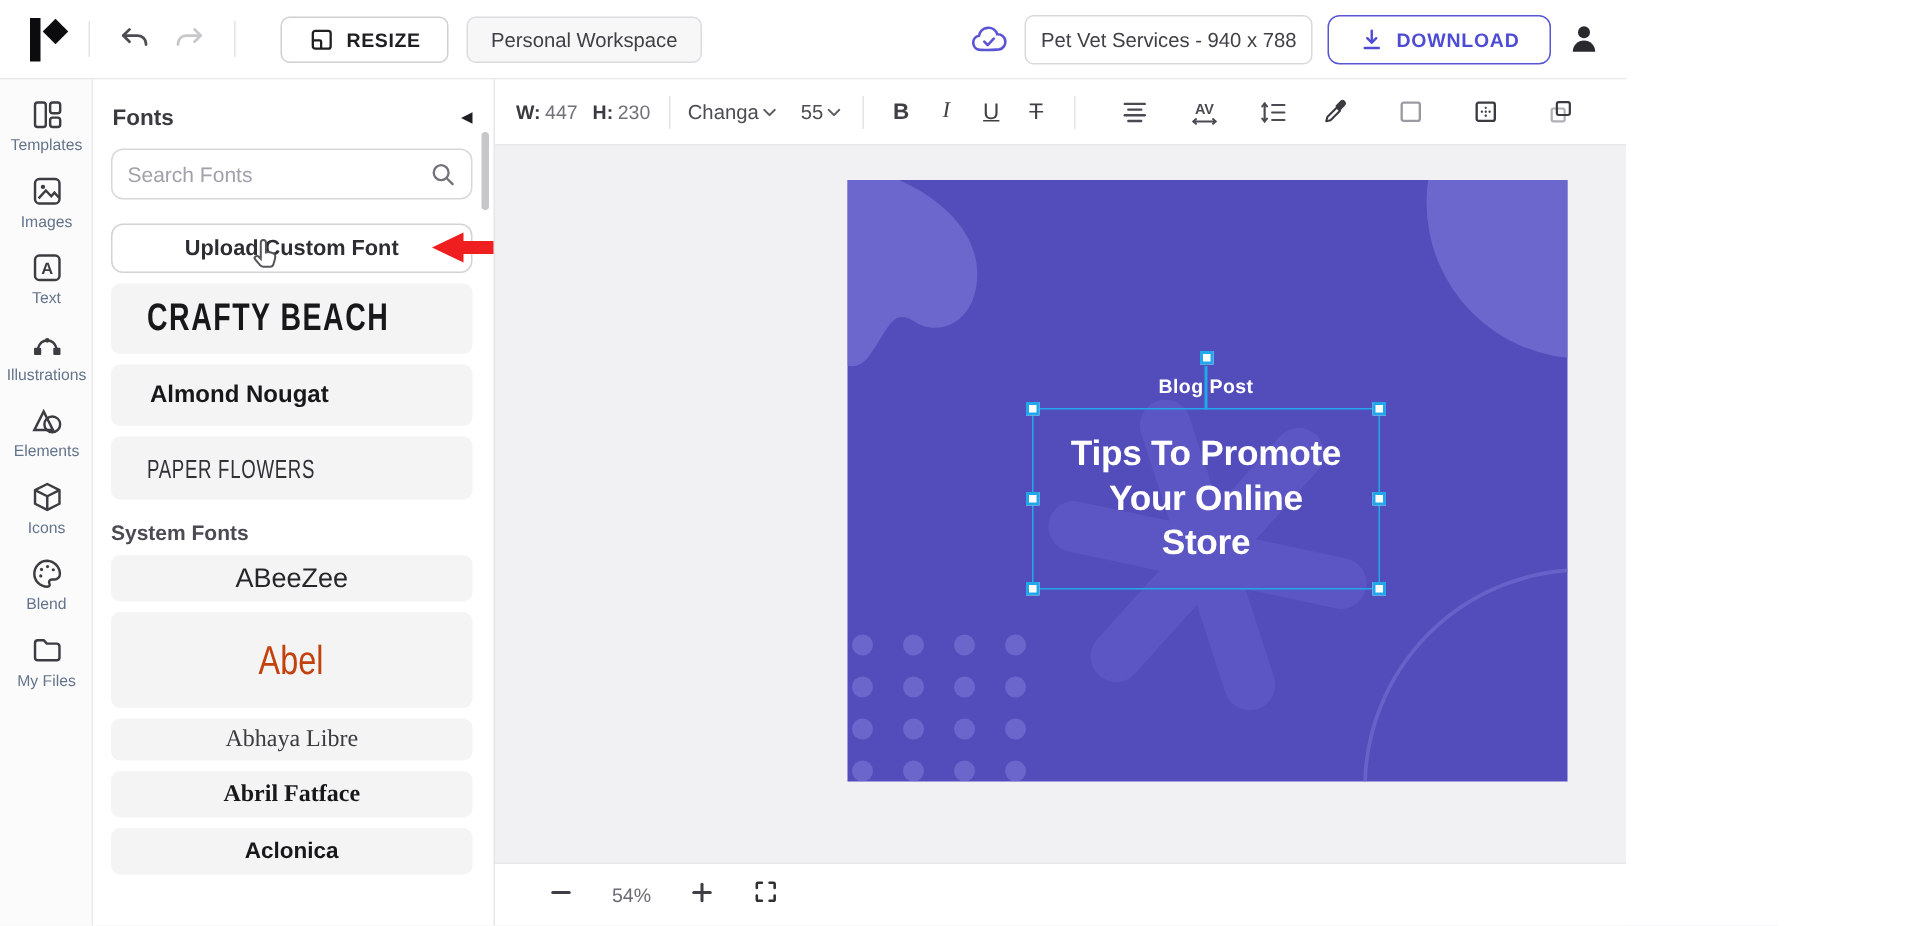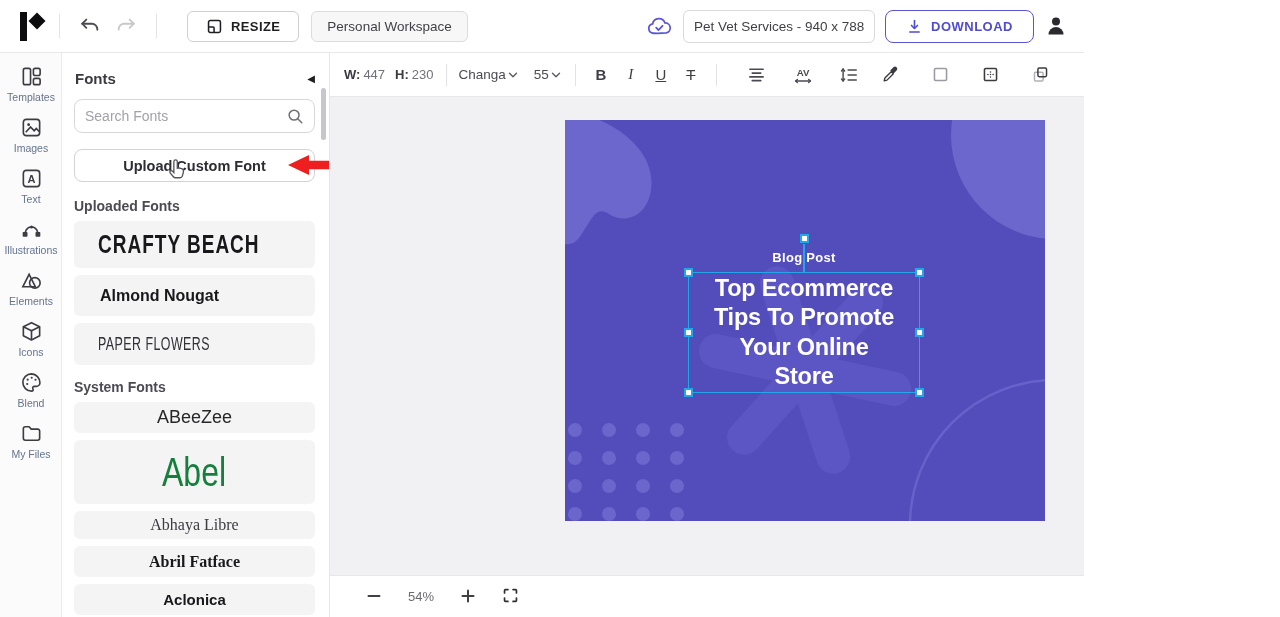--- a/index.html
+++ b/index.html
@@ -42,21 +42,21 @@
   .font-item { margin:7px 14px 0 12px; background:#f4f4f5; border-radius:6px; display:flex; align-items:center; cursor:pointer; overflow:hidden; color:#18181b; }
   .font-item span { display:inline-block; transform-origin:left center; white-space:nowrap; }
   .font-item.centered { justify-content:center; }
   .font-item.centered span { transform-origin:center center; }
   .f-almond { height:41px; padding-left:26px; font-weight:700; font-size:16px; }
   .f-crafty { height:47px; padding-left:24px; font-weight:700; font-size:19px; letter-spacing:1px; }
   .f-crafty span { transform:scaleY(1.35); }
   .f-paper  { height:42px; padding-left:24px; font-weight:500; font-size:13.5px; letter-spacing:.5px; color:#303036; }
   .f-paper span { transform:scale(.92,1.3); }
   .f-abeezee { height:31px; font-size:18px; color:#27272a; }
-  .f-abel { height:64px; font-size:40px; color:#15803d; }
+  .f-abel { height:64px; font-size:27px; color:#c2410c; }
   .f-abel span { transform:scaleX(.8); }
   .f-abhaya { height:28px; font-family:"Liberation Serif",serif; font-size:16px; color:#3b3b40; }
   .f-abril { height:31px; font-family:"Liberation Serif",serif; font-weight:700; font-size:16px; }
   .f-aclonica { height:31px; font-weight:700; font-size:15px; }
   .fp-scroll { position:absolute; right:3px; top:35px; width:5px; height:52px; border-radius:3px; background:#c6c6cb; cursor:pointer; }
   .cursor-hand { position:absolute; left:104px; top:104px; z-index:60; pointer-events:none; }
   .red-arrow { position:absolute; left:226px; top:101px; z-index:50; pointer-events:none; }
 
   
   .editor { flex:1; display:flex; flex-direction:column; background:#f1f1f4; min-width:0; }
@@ -229,21 +229,20 @@
           </svg>
       </div>
       <button class="upload-btn">Upload Custom Font</button>
       <svg class="cursor-hand" width="23" height="26" viewBox="0 0 24 26">
           <path d="M10 2.5 c1 0 1.8 .8 1.8 1.8 V11.2 l1.3-.3 c.5-.1 3.9 .6 4.6 1.5 .8 1 .6 2.4 .3 3.5 l-1 3.5 c-.3 1-1.2 1.7-2.3 1.7 h-4.9 c-.8 0-1.6-.4-2.1-1 l-3.4-4.1 c-.5-.6-.4-1.5 .2-2 .6-.5 1.6-.5 2.1 .1 l1.6 1.6 V4.3 c0-1 .8-1.8 1.8-1.8 z" fill="#fff" stroke="#55555c" stroke-width="1.4"></path>
         </svg>
       <svg class="red-arrow" width="58" height="22" viewBox="0 0 58 22">
           <path d="M0 11 L21 1 V6.7 H58 V15.3 H21 V21 Z" fill="#ef1f1f"></path>
         </svg>
 
-      <div class="fp-section">Uploaded Fonts</div>
       <div class="font-item f-crafty">
           <span>CRAFTY BEACH</span>
         </div>
       <div class="font-item f-almond">
           <span>Almond Nougat</span>
         </div>
       <div class="font-item f-paper">
           <span>PAPER FLOWERS</span>
         </div>
 
@@ -447,21 +446,20 @@
             </g>
             <circle cx="490" cy="405" r="145" fill="none" stroke="#6b66cb" stroke-width="2.5" opacity="0.85"></circle>
           </svg>
 
           <div class="badge">Blog Post</div>
 
           <div class="sel-box">
             <div class="rot-line"></div>
             <div class="rot-h"></div>
             <div class="sel-text">
-              <span>Top Ecommerce</span>
               <span>Tips To Promote</span>
               <span>Your Online</span>
               <span>Store</span>
             </div>
             <div class="h h-tl"></div>
             <div class="h h-tr"></div>
             <div class="h h-bl"></div>
             <div class="h h-br"></div>
             <div class="h h-ml"></div>
             <div class="h h-mr"></div>

